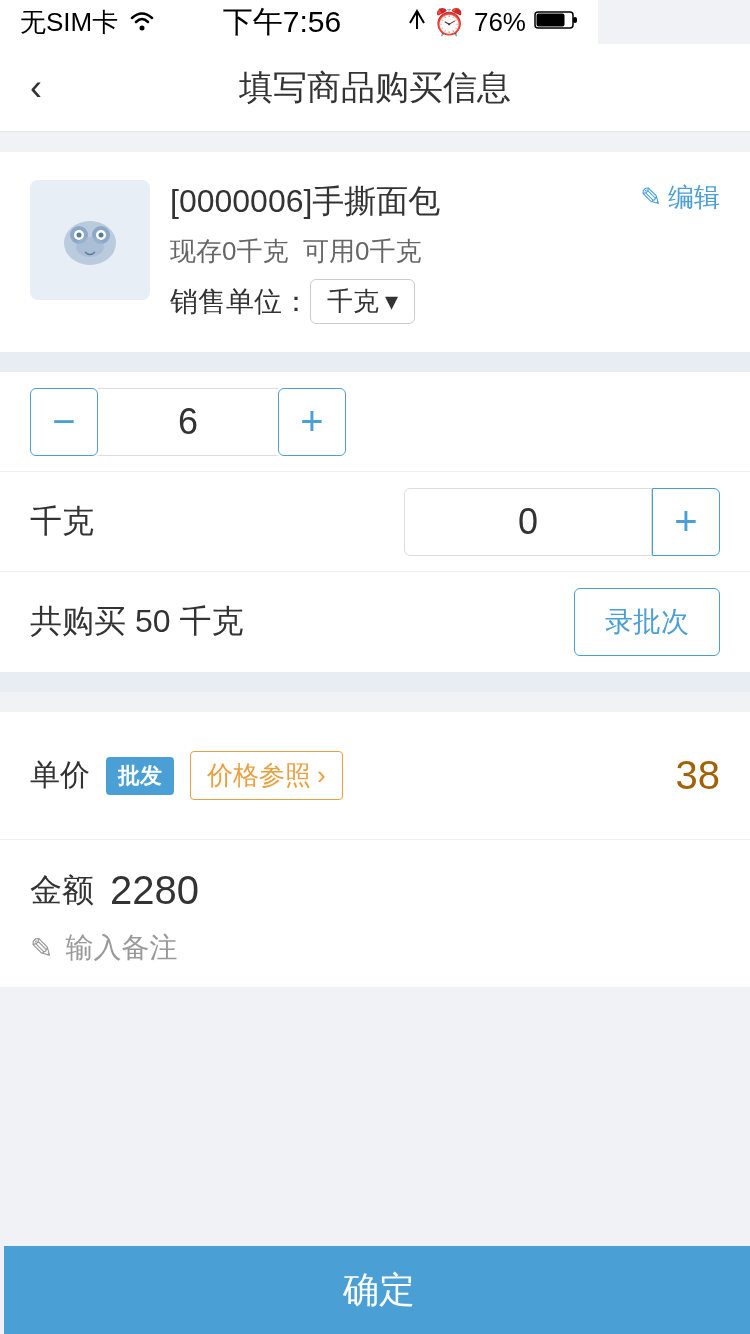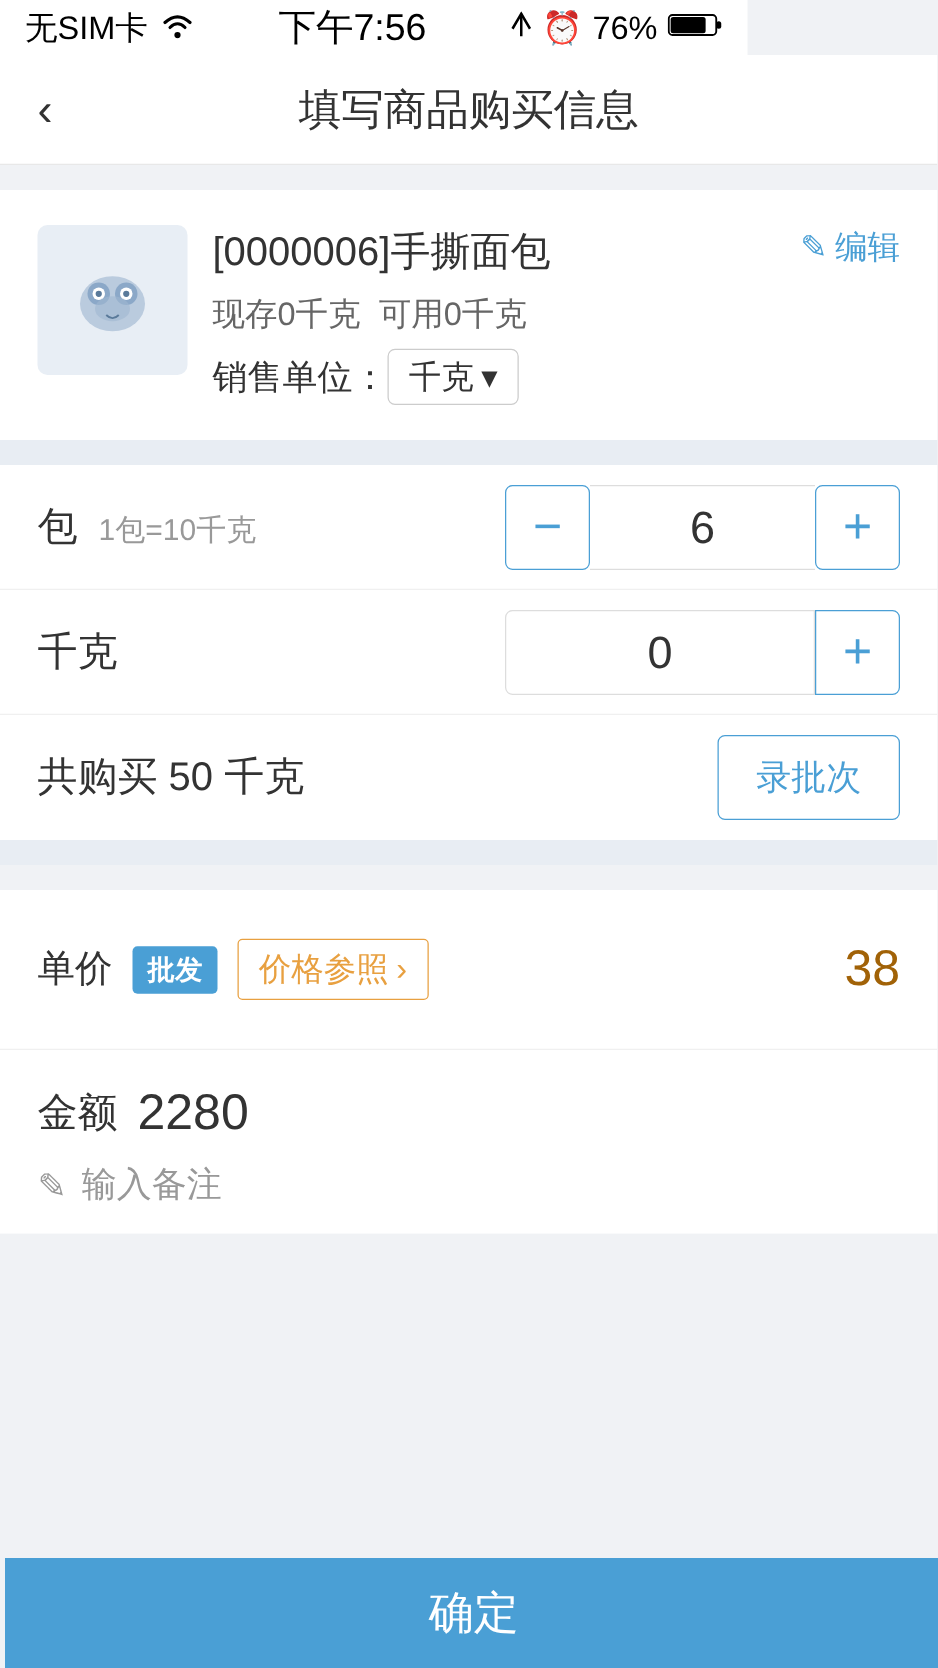--- a/index.html
+++ b/index.html
@@ -404,24 +404,20 @@
   <div class="edit-btn">
     <span>✎</span>
     <span>编辑</span>
   </div>
 </div>
 
 <div class="section-divider"></div>
 
 <div class="input-section">
   <div class="input-row">
-    <div class="input-label">
-      <span>包</span>
-      <span class="unit-hint">1包=10千克</span>
-    </div>
     <div class="quantity-control">
       <div class="qty-btn">
         <span>−</span>
       </div>
       <input class="qty-input" type="text" value="6" style="">
       <div class="qty-btn">
         <span>+</span>
       </div>
     </div>
   </div>

